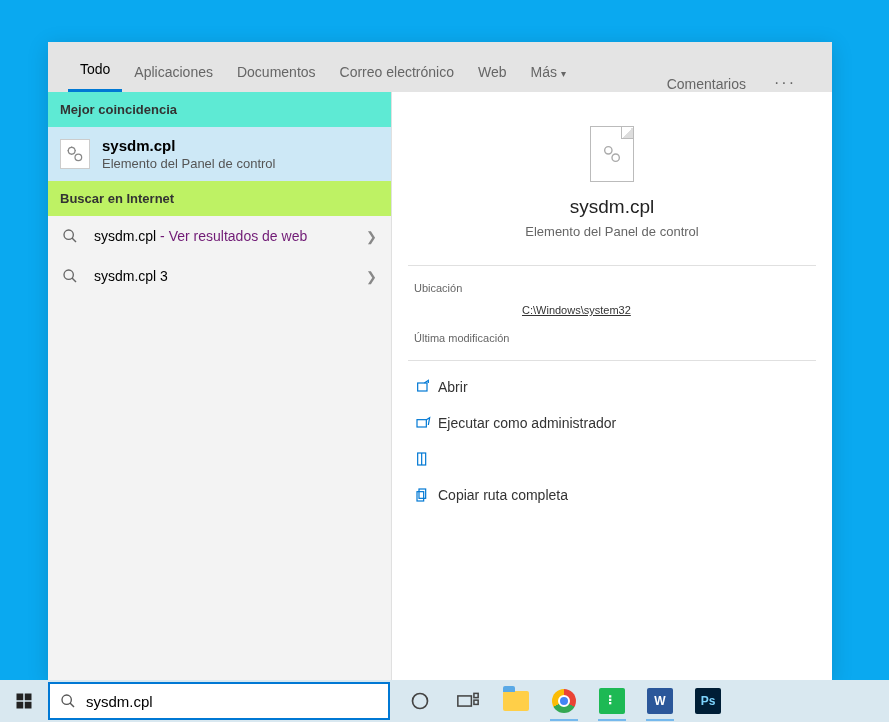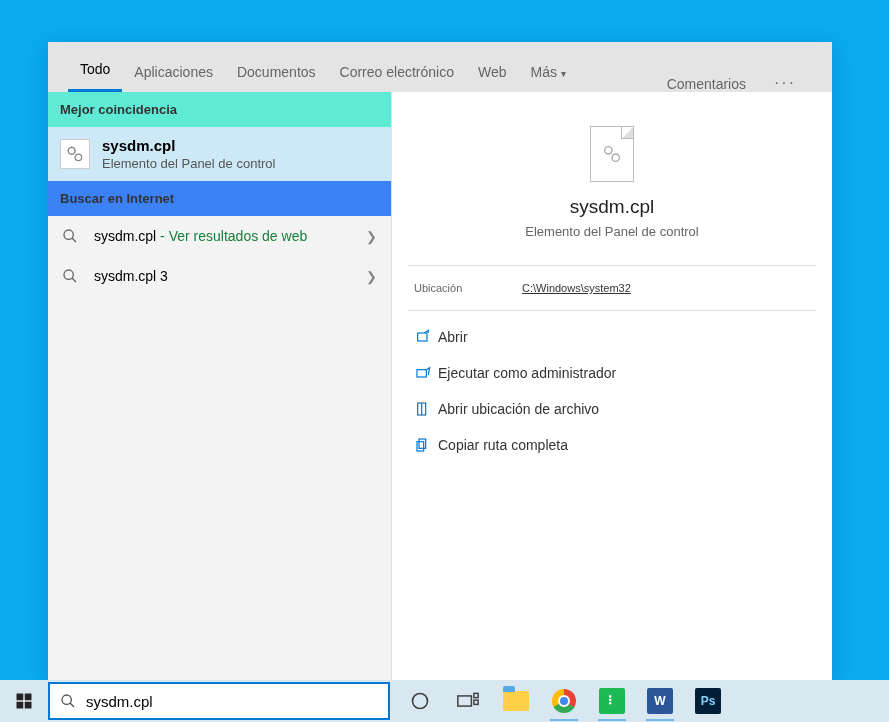--- a/index.html
+++ b/index.html
@@ -16,47 +16,47 @@
 .tab.active { color: #000; border-bottom: 3px solid #0078d4; font-weight: 500; }
 .tab-chevron { font-size: 10px; margin-left: 4px; color: #666; }
 .tabs-spacer { flex: 1; }
 .comments { font-size: 14px; color: #666; padding: 0 12px; cursor: pointer; }
 .more-dots { padding: 0 16px; color: #666; cursor: pointer; font-size: 16px; letter-spacing: 2px; }
 
 .panel-body { flex: 1; display: flex; background: #fff; margin: 0 0 0 0; }
 
 .left-col { width: 344px; background: #f3f3f3; border-right: 1px solid #e0e0e0; }
 .section-header { padding: 10px 12px; font-size: 13px; color: #333; font-weight: 600; background: #5eead4; }
-.section-header.plain { background: #3b82f6; }
+.section-header.plain { background: #bef264; }
 
 .best-match { display: flex; align-items: center; padding: 10px 12px; background: #cde8f6; cursor: pointer; }
 .best-icon { width: 30px; height: 30px; background: #fff; border: 1px solid #ccc; display: flex; align-items: center; justify-content: center; margin-right: 12px; }
 .best-icon svg { width: 20px; height: 20px; }
 .best-text .t1 { font-size: 15px; font-weight: 600; color: #000; }
 .best-text .t2 { font-size: 13px; color: #555; margin-top: 2px; }
 
 .web-item { display: flex; align-items: center; padding: 12px 12px; cursor: pointer; position: relative; }
 .web-icon { width: 20px; display: flex; justify-content: center; margin-right: 14px; color: #666; }
 .web-label { font-size: 14px; color: #000; }
-.web-sub { color: #15803d; }
+.web-sub { color: #701a75; }
 .web-chevron { position: absolute; right: 14px; color: #888; font-size: 13px; }
 
 .right-col { flex: 1; background: #fff; padding: 18px 16px; display: flex; flex-direction: column; align-items: stretch; }
 .preview { display: flex; flex-direction: column; align-items: center; padding: 16px 0 18px; }
 .preview-icon { width: 44px; height: 56px; border: 1px solid #bbb; display: flex; align-items: center; justify-content: center; margin-bottom: 14px; position: relative; }
 .preview-icon .fold { position: absolute; top: 0; right: 0; width: 12px; height: 12px; background: linear-gradient(135deg, #fff 50%, #ddd 50%); border-left: 1px solid #bbb; border-bottom: 1px solid #bbb; }
 .preview-title { font-size: 19px; color: #222; }
 .preview-sub { font-size: 13px; color: #666; margin-top: 6px; }
 
 .divider { height: 1px; background: #e0e0e0; margin: 8px 0; }
 
 .meta-row { display: flex; padding: 8px 6px; font-size: 11px; }
 .meta-label { width: 108px; color: #666; }
 .meta-value { color: #333; }
-.meta-value.link { text-decoration: underline; cursor: pointer; }
+.meta-value.link { text-decoration: underline; cursor: pointer; margin-top: 22px; }
 
 .action { display: flex; align-items: center; padding: 10px 6px; font-size: 14px; color: #333; cursor: pointer; gap: 6px; }
 .action-icon { width: 18px; display: flex; justify-content: center; color: #0078d4; }
 
 
 .taskbar {
   position: absolute; left: 0; bottom: 0; width: 889px; height: 42px;
   background: #d9e8f0; display: flex; align-items: center;
 }
 .start-btn { width: 48px; height: 42px; display: flex; align-items: center; justify-content: center; cursor: pointer; }
@@ -159,20 +159,24 @@
         <div class="preview-title">sysdm.cpl</div>
         <div class="preview-sub">Elemento del Panel de control</div>
       </div>
 
       <div class="divider"></div>
 
       <div class="meta-row">
         <div class="meta-label">Ubicación</div>
         <div class="meta-value link">C:\Windows\system32</div>
       </div>
+      <div class="meta-row">
+        <div class="meta-label">Última modificación</div>
+        <div class="meta-value"></div>
+      </div>
 
       <div class="divider"></div>
 
       <div class="action">
         <div class="action-icon">
           <svg width="16" height="16" viewBox="0 0 24 24">
               <rect x="4" y="6" width="14" height="12" fill="none" stroke="#0078d4" stroke-width="1.8"></rect>
               <path d="M14 6l6-4v4" fill="none" stroke="#0078d4" stroke-width="1.8"></path>
             </svg>
         </div>
@@ -187,21 +191,20 @@
         </div>
         <span>Ejecutar como administrador</span>
       </div>
       <div class="action">
         <div class="action-icon">
           <svg width="16" height="16" viewBox="0 0 24 24">
               <rect x="4" y="3" width="12" height="18" fill="none" stroke="#0078d4" stroke-width="1.8"></rect>
               <line x1="10" y1="3" x2="10" y2="21" stroke="#0078d4" stroke-width="1.8"></line>
             </svg>
         </div>
-        <span>Abrir ubicación de archivo</span>
       </div>
       <div class="action">
         <div class="action-icon">
           <svg width="16" height="16" viewBox="0 0 24 24">
               <rect x="6" y="3" width="10" height="14" fill="none" stroke="#0078d4" stroke-width="1.8"></rect>
               <rect x="3" y="7" width="10" height="14" fill="none" stroke="#0078d4" stroke-width="1.8"></rect>
             </svg>
         </div>
         <span>Copiar ruta completa</span>
       </div>

